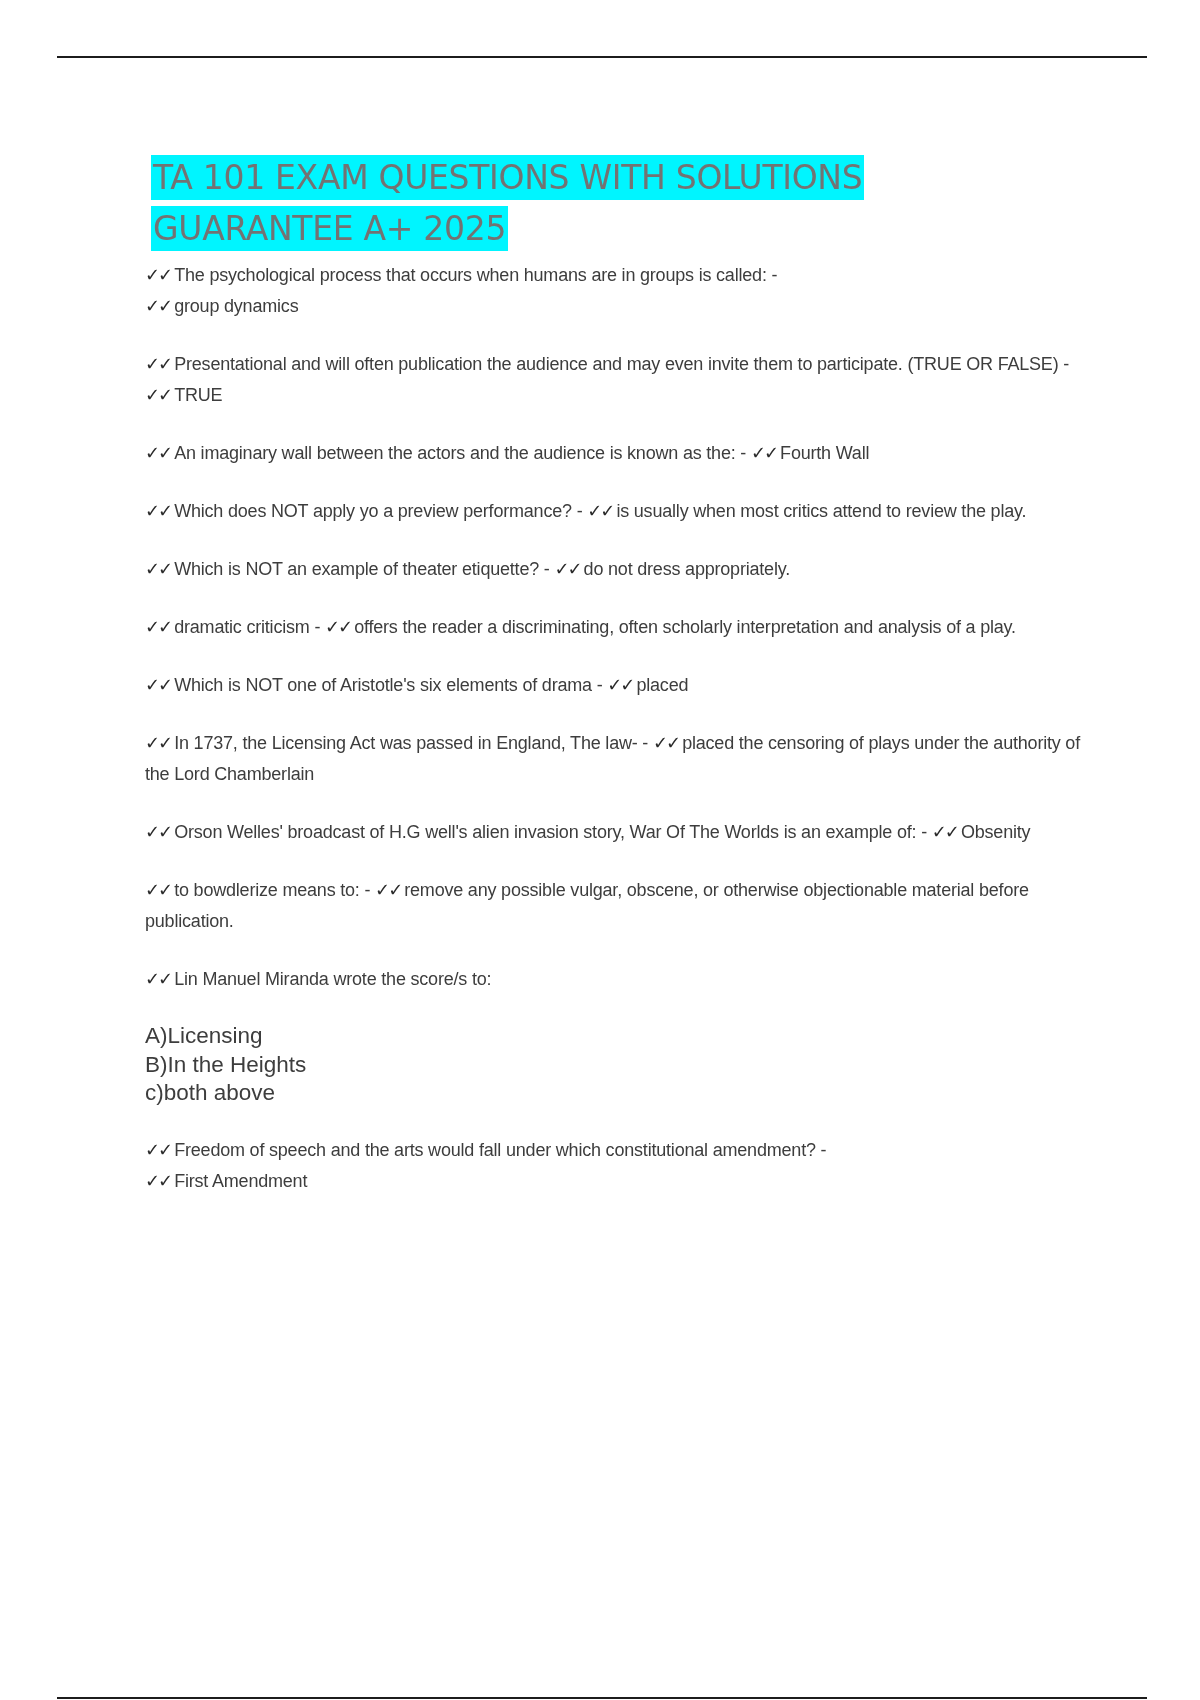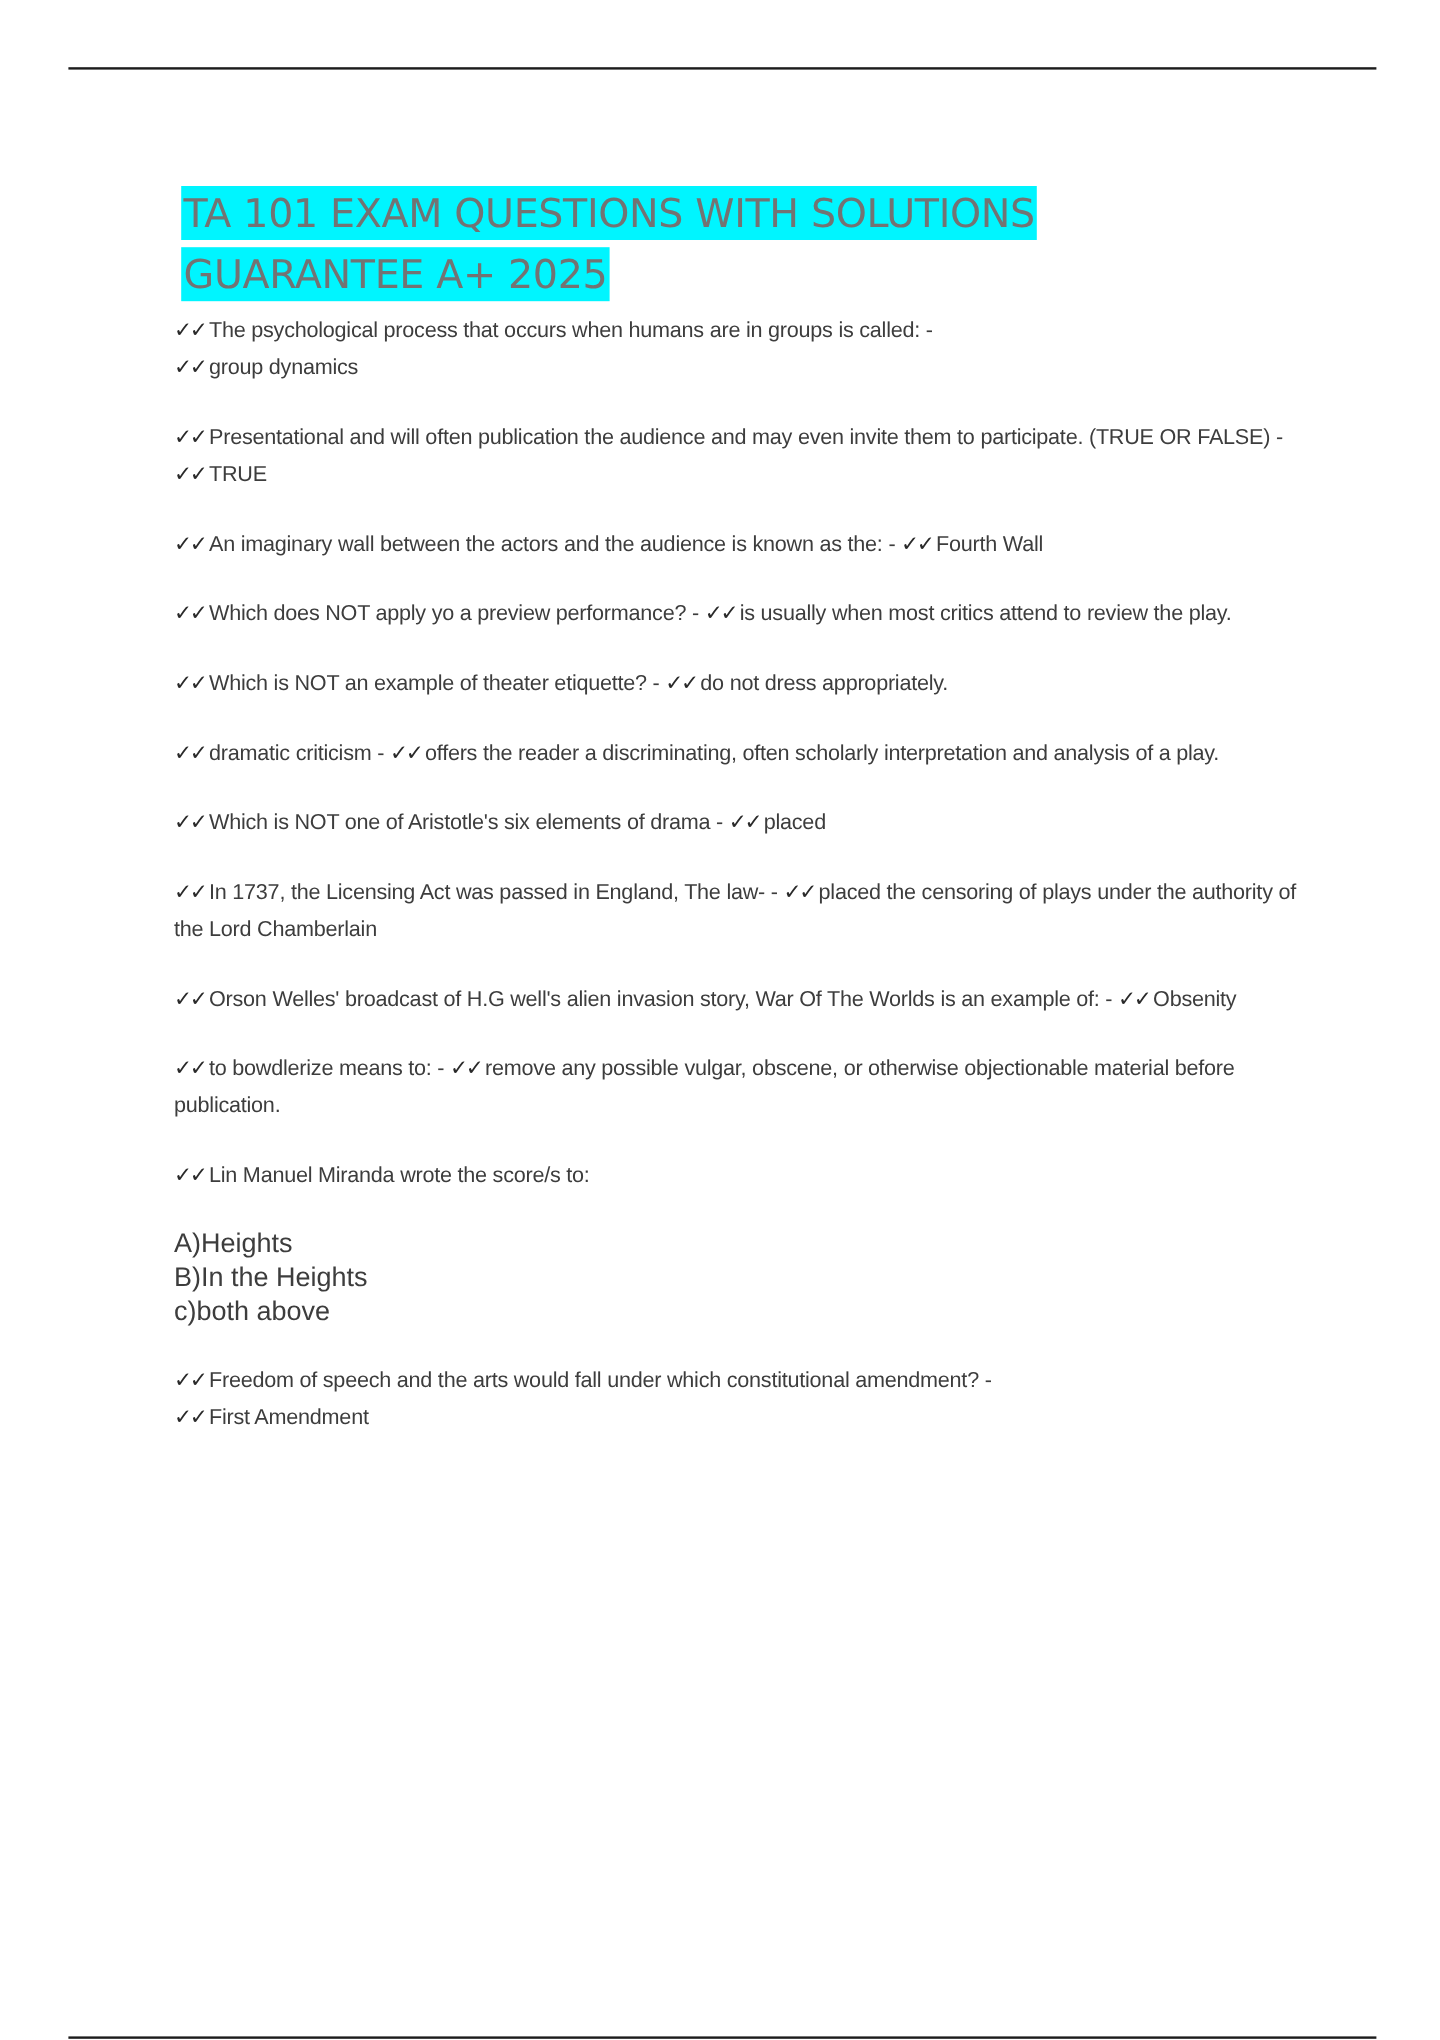--- a/index.html
+++ b/index.html
@@ -93,21 +93,21 @@
 
   <p class="qa"><span class="check">✓✓</span><span>In 1737, the Licensing Act was passed in England, The law- - </span><span class="check">✓✓</span><span>placed the censoring of plays under the authority of the Lord Chamberlain</span></p>
 
   <p class="qa"><span class="check">✓✓</span><span>Orson Welles' broadcast of H.G well's alien invasion story, War Of The Worlds is an example of: - </span><span class="check">✓✓</span><span>Obsenity</span></p>
 
   <p class="qa"><span class="check">✓✓</span><span>to bowdlerize means to: - </span><span class="check">✓✓</span><span>remove any possible vulgar, obscene, or otherwise objectionable material before publication.</span></p>
 
   <p class="qa"><span class="check">✓✓</span><span>Lin Manuel Miranda wrote the score/s to:</span></p>
 
   <div class="options">
-    <div>A)Heights</div>
+    <div>A)Licensing</div>
     <div>B)In the Heights</div>
     <div>c)both above</div>
   </div>
 
   <p class="qa"><span class="check">✓✓</span><span>Freedom of speech and the arts would fall under which constitutional amendment? - </span><br><span class="check">✓✓</span><span>First Amendment</span></p>
 </div>
 
 <div class="rule bottom"></div>
 
 </body></html>

